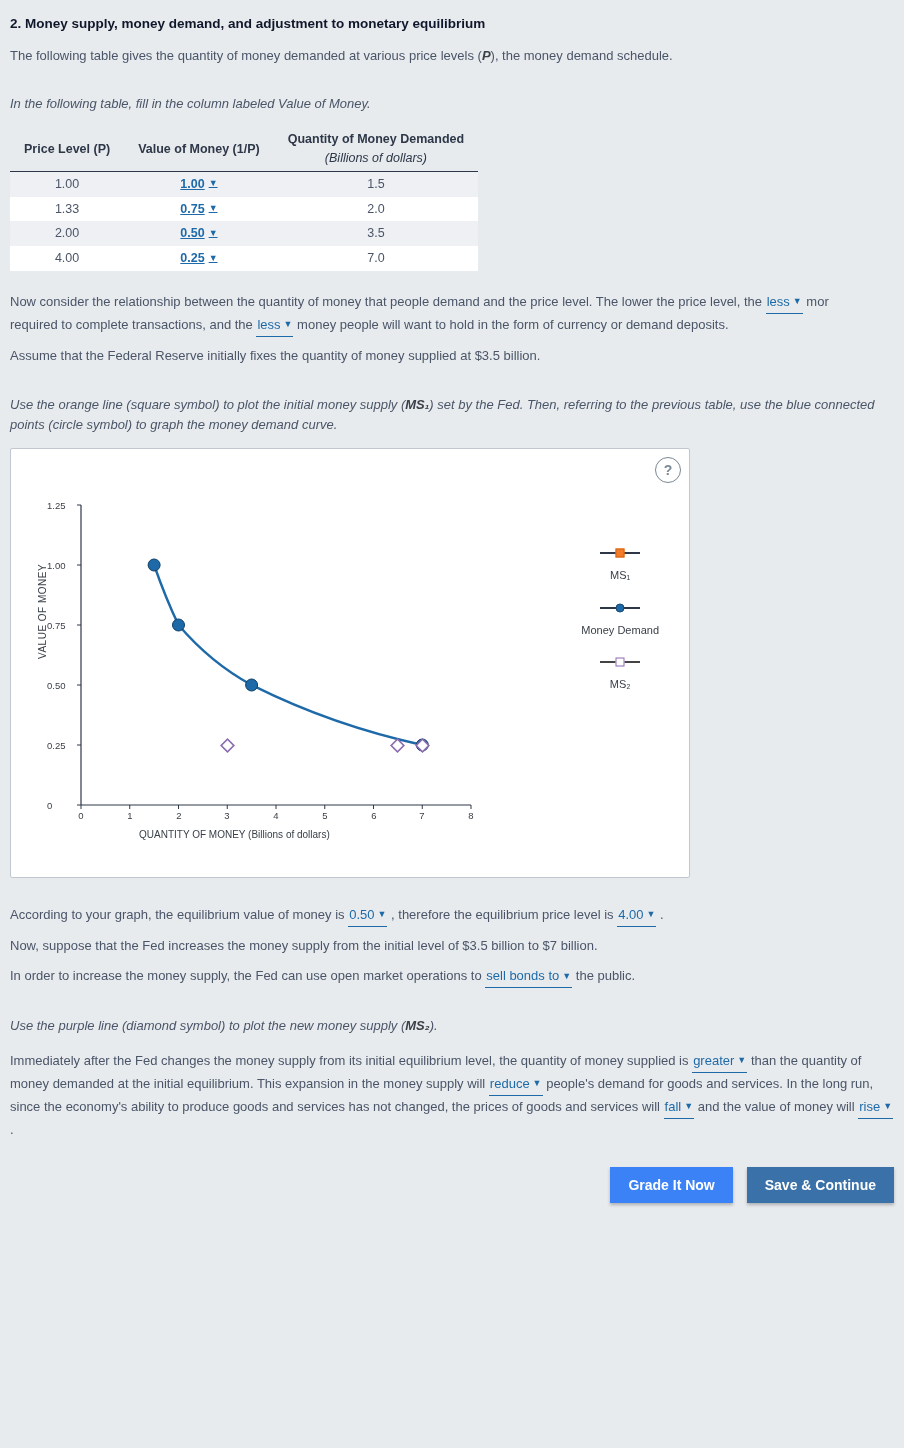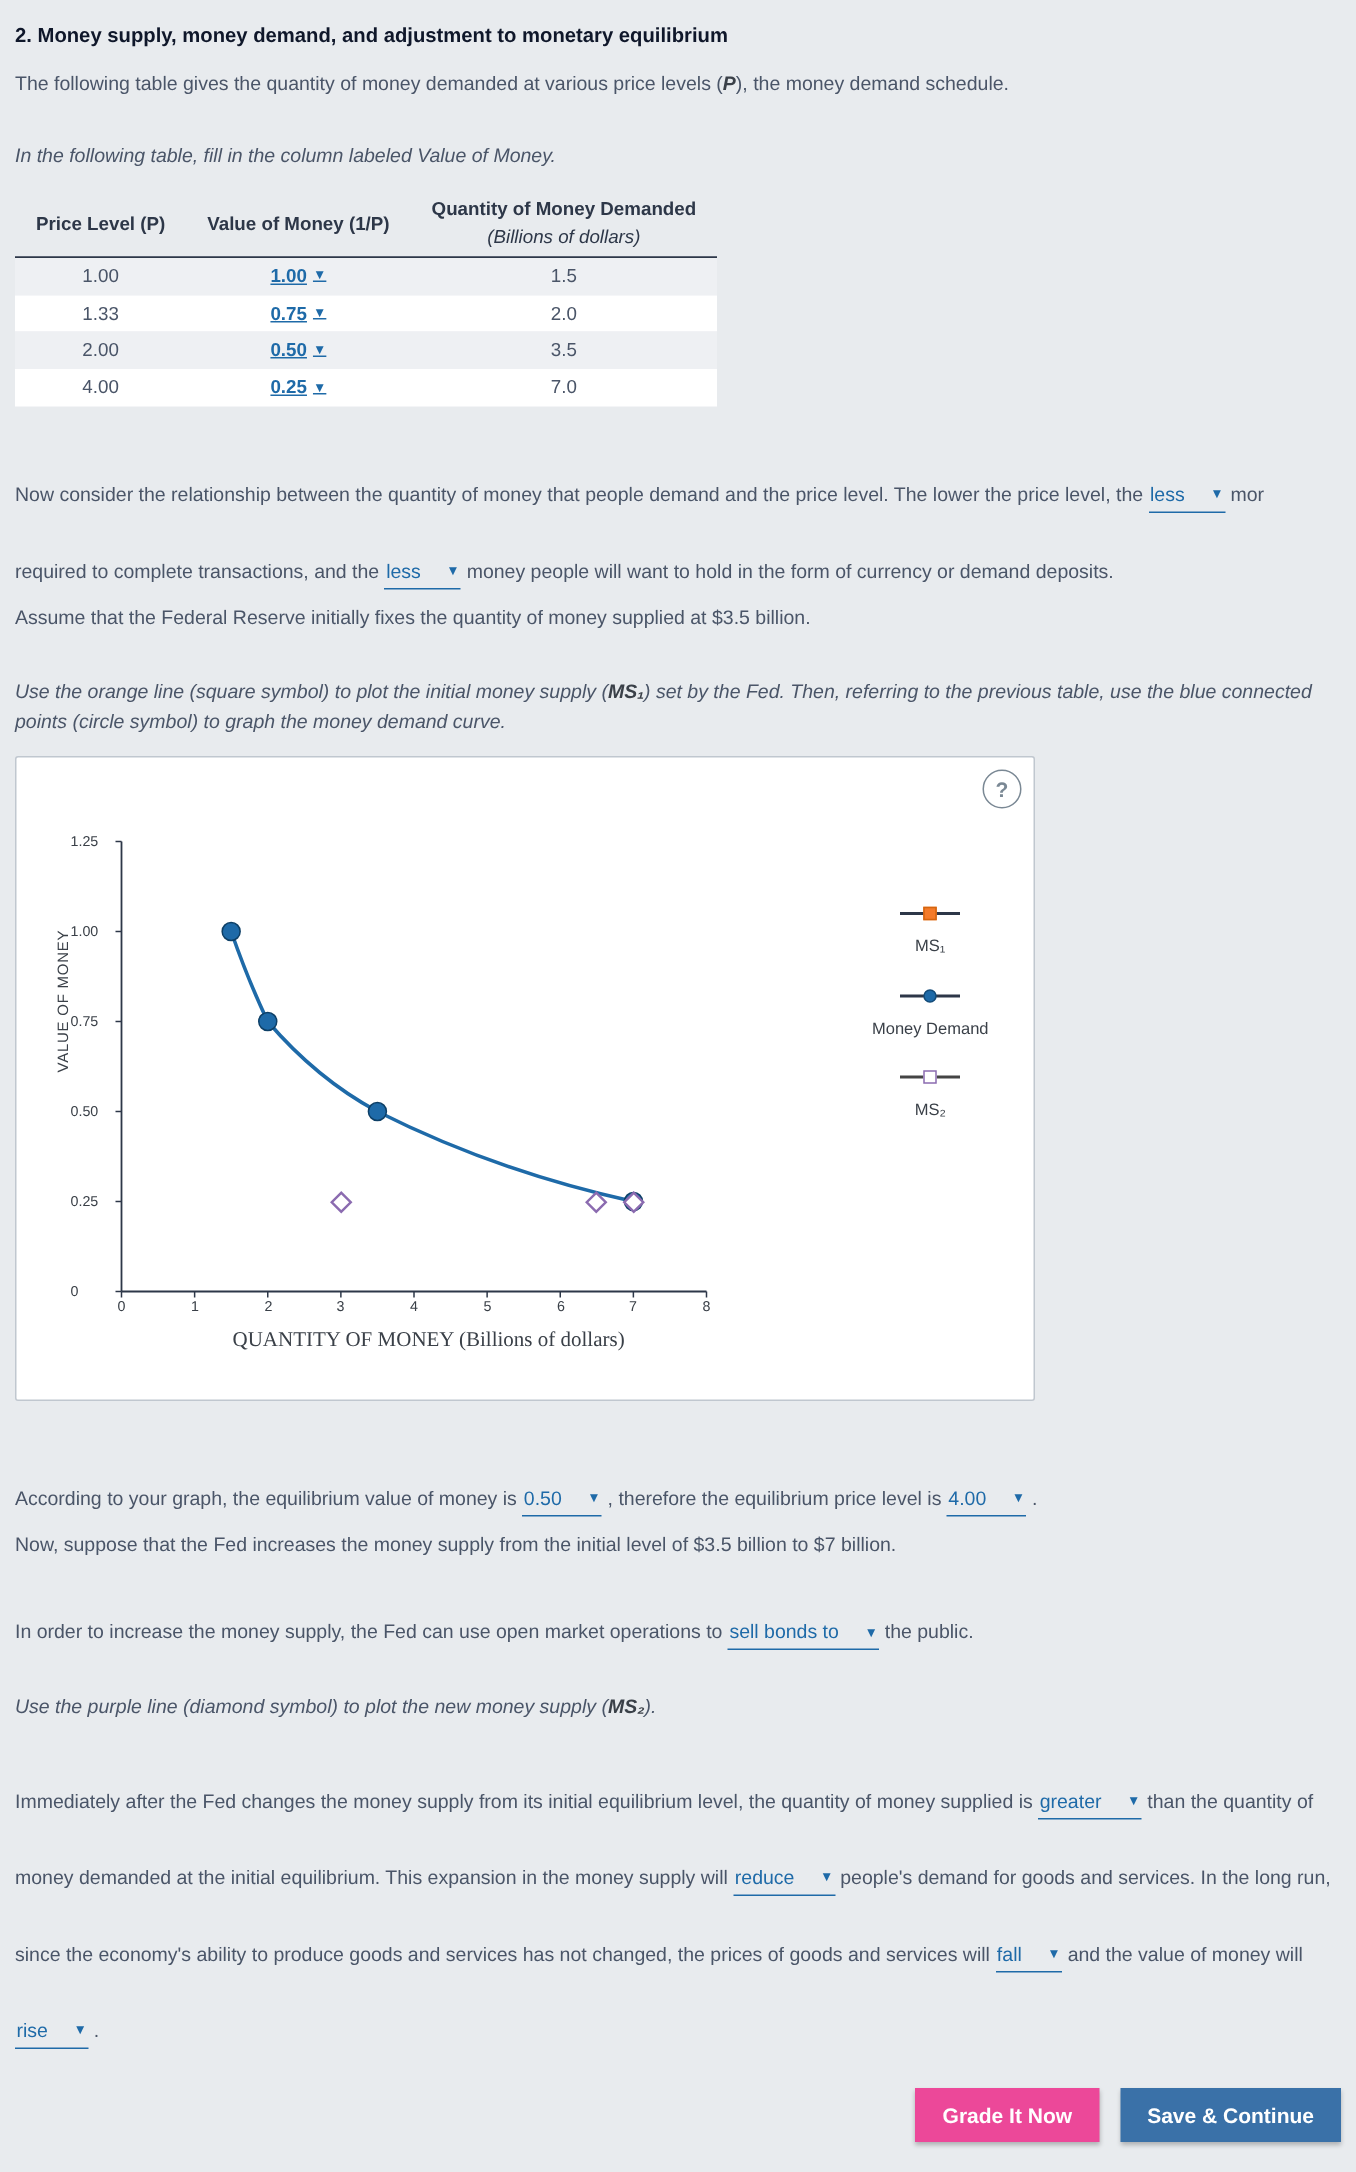--- a/index.html
+++ b/index.html
@@ -24,24 +24,23 @@
   th { font-weight: bold; color: #2d3748; border-bottom: 1.5px solid #2d3748; }
   tr.shade { background: #ffffff; }
   tr.light { background: #eef0f3; }
   .drop {
     display: inline-flex; align-items: center; gap: 4px;
     color: #1e6aa8; text-decoration: underline; font-weight: bold; cursor: pointer;
   }
   .drop .caret { font-size: 9px; }
 
   .inline-drop {
-    display: inline-flex; align-items: center; gap: 17px;
+    display: inline-flex; align-items: center; gap: 3px;
     color: #1e6aa8; border-bottom: 1px solid #1e6aa8; font-weight: normal; cursor: pointer;
     padding: 0 1px;
-    margin-top: 28px;
   }
   .inline-drop .caret { font-size: 9px; }
 
   .textblock { margin: 8px 0; color: #4a5568; line-height: 1.7; }
 
   
   .chart-card {
     background: #fff; border: 1px solid #c0c7cf; border-radius: 2px;
     width: 680px; height: 430px; margin: 12px 0 26px; position: relative;
   }
@@ -53,21 +52,21 @@
   }
   .plot {
     position: absolute; left: 70px; top: 56px; width: 390px; height: 300px;
   }
   .plot svg { width: 100%; height: 100%; overflow: visible; }
   .axis-label-y {
     position: absolute; left: 24px; top: 210px; transform: rotate(-90deg); transform-origin: left top;
     font-size: 10px; color: #3a4048; letter-spacing: .5px;
   }
   .axis-label-x {
-    position: absolute; left: 144px; top: 378px; font-size: 14px; color: #3a4048; font-family: Liberation Serif, serif;
+    position: absolute; left: 128px; top: 378px; font-size: 10px; color: #3a4048;
   }
   .ytick { position: absolute; font-size: 9.5px; color: #3a4048; width: 28px; }
   .xtick { position: absolute; font-size: 9.5px; color: #3a4048; text-align: center; width: 14px; }
 
   .legend {
     position: absolute; right: 30px; top: 96px; font-size: 11px; color: #3a4048; text-align: center;
     display: flex; flex-direction: column; gap: 6px; align-items: center;
   }
   .leg-sym { display: flex; align-items: center; justify-content: center; height: 16px; }
   .leg-line { width: 40px; height: 2px; position: relative; }
@@ -76,21 +75,21 @@
   .circ { width: 9px; height: 9px; border-radius: 50%; background: #1e6aa8; border: 1px solid #134b78; }
   .dia { width: 9px; height: 9px; transform: rotate(45deg); background: #fff; border: 1.5px solid #8b6bb0; }
   .leg-lbl { min-height: 16px; }
 
   
   .footer { display: flex; justify-content: flex-end; gap: 14px; margin-top: 26px; }
   .btn {
     padding: 10px 18px; font-weight: bold; font-size: 14px; color: #fff; border: none; cursor: pointer;
     box-shadow: 0 2px 3px rgba(0,0,0,.25);
   }
-  .btn-grade { background: #ec4899; }
+  .btn-grade { background: #3b82f6; }
   .btn-save  { background: #3a71a8; }
 </style>
 </head>
 <body>
 
 <div class="header">2. Money supply, money demand, and adjustment to monetary equilibrium</div>
 
 <p class="para">
   <span>The following table gives the quantity of money demanded at various price levels (</span><span class="bold italic">P</span><span>), the money demand schedule.</span>
 </p>

